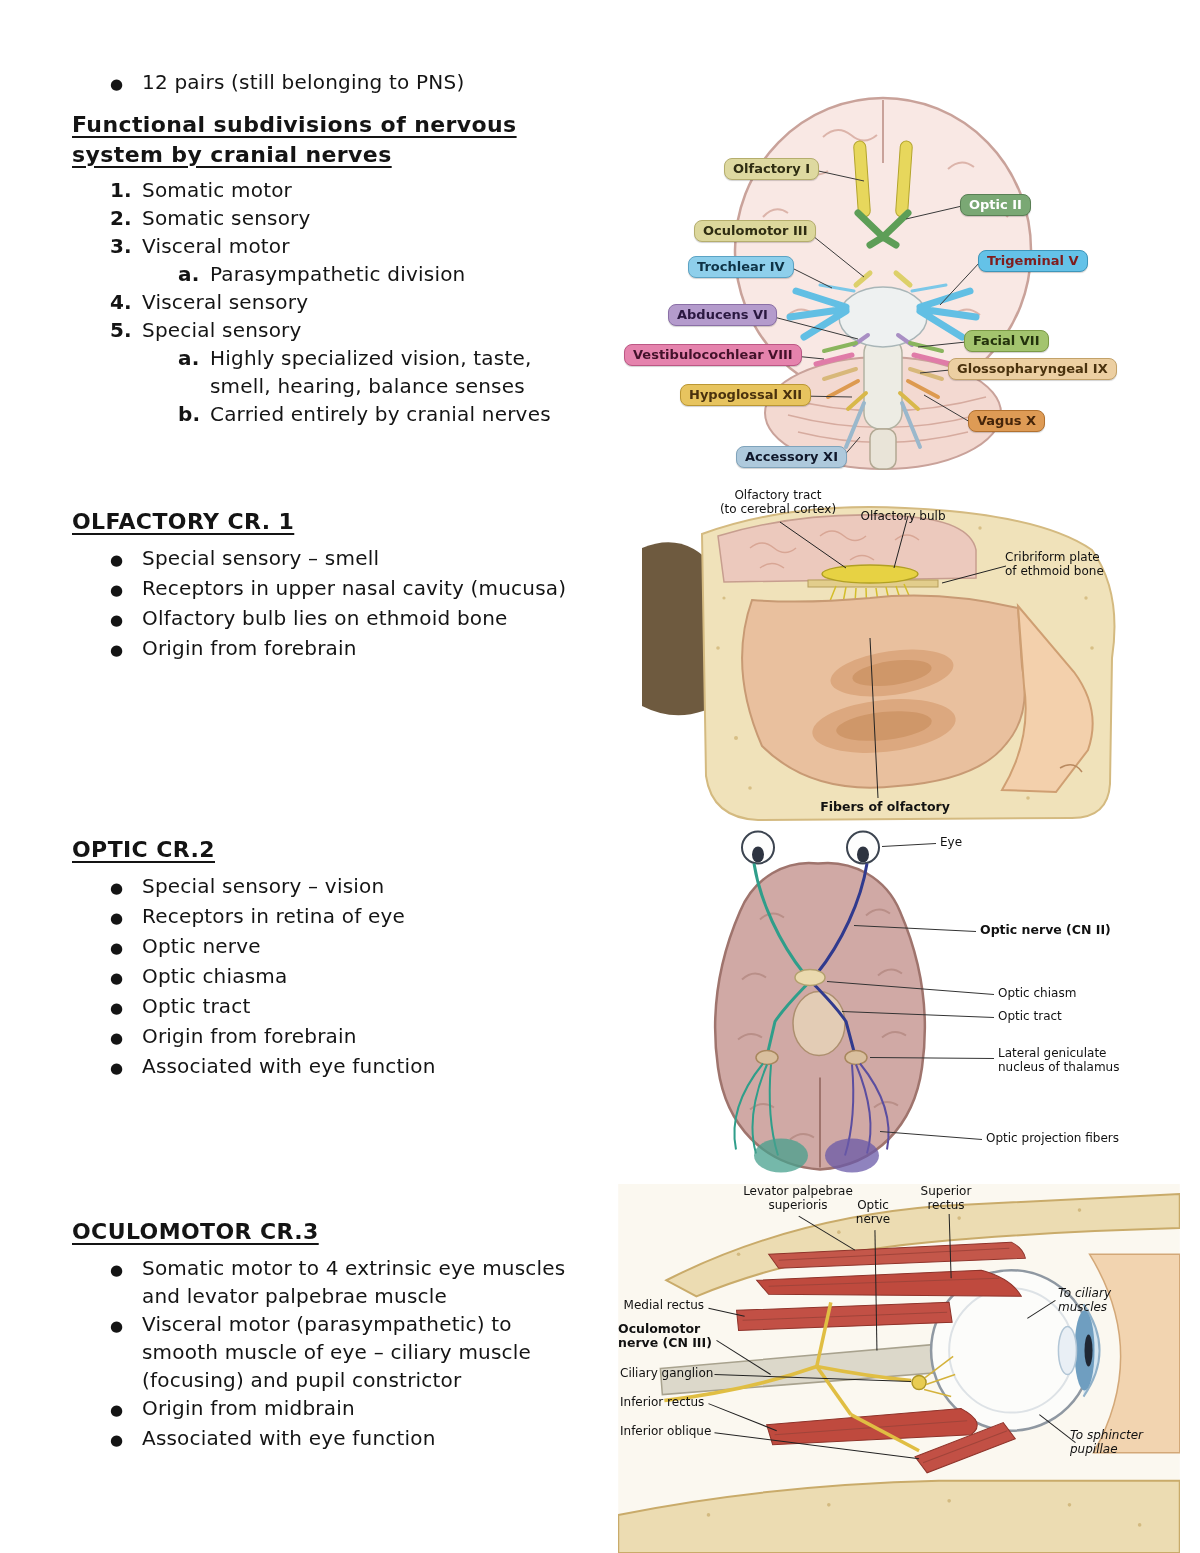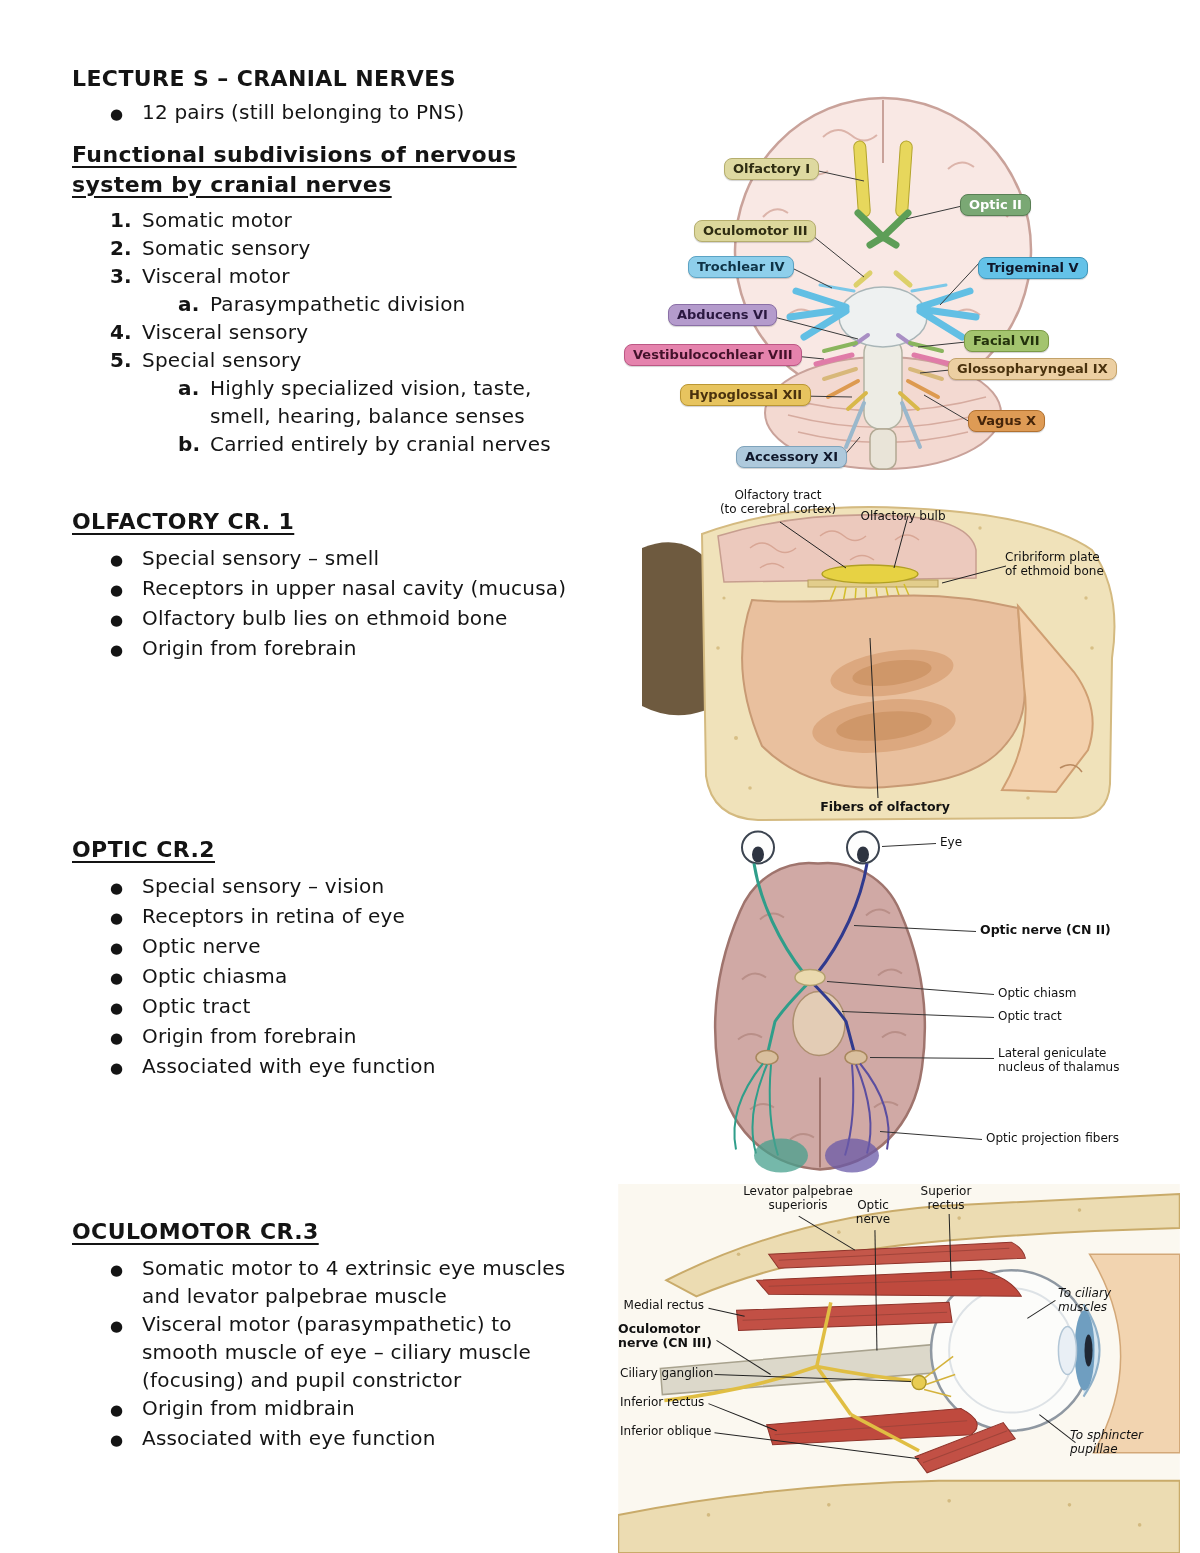--- a/index.html
+++ b/index.html
@@ -41,21 +41,20 @@
   .pin.c { text-align:center; }
   .pin.i { font-style:italic; }
   .pin.r { text-align:right; }
 </style>
 </head>
 <body>
 
 <div class="page">
 
   <section class="txt" style="left:72px; top:64px; width:560px;">
-    <div class="h1">LECTURE S – CRANIAL NERVES</div>
     <div class="bullet-row">
       <span class="blt">●</span>
       <span class="tx">12 pairs (still belonging to PNS)</span>
     </div>
     <div class="h2">Functional subdivisions of nervous
 system by cranial nerves</div>
     <div class="num-list">
       <div class="nrow lvl1">
           <span class="mk">1.</span>
           <span class="tx">Somatic motor</span>
@@ -145,21 +144,21 @@
         <line x1="332" y1="285" x2="302" y2="288"></line>
         <line x1="182" y1="311" x2="234" y2="312"></line>
         <line x1="352" y1="337" x2="306" y2="310"></line>
         <line x1="224" y1="373" x2="242" y2="352"></line>
       </g>
     </svg>
     <div class="nerve-tag" style="left: 106px; top: 74px; background-color: rgb(222, 217, 160); color: rgb(47, 45, 18); border-color: rgb(181, 174, 109);">Olfactory I</div>
     <div class="nerve-tag" style="left: 342px; top: 110px; background-color: rgb(122, 168, 116); color: rgb(255, 255, 255); border-color: rgb(89, 127, 84);">Optic II</div>
     <div class="nerve-tag" style="left: 76px; top: 136px; background-color: rgb(220, 215, 156); color: rgb(47, 45, 18); border-color: rgb(181, 174, 109);">Oculomotor III</div>
     <div class="nerve-tag" style="left: 70px; top: 172px; background-color: rgb(142, 207, 235); color: rgb(14, 51, 70); border-color: rgb(91, 163, 196);">Trochlear IV</div>
-    <div class="nerve-tag" style="left: 360px; top: 166px; background-color: rgb(100, 194, 232); color: #0f172a; border-color: rgb(62, 150, 186); margin-top: 7px;">Trigeminal V</div>
+    <div class="nerve-tag" style="left: 360px; top: 166px; background-color: rgb(100, 194, 232); color: #7f1d1d; border-color: rgb(62, 150, 186);">Trigeminal V</div>
     <div class="nerve-tag" style="left: 50px; top: 220px; background-color: rgb(180, 155, 204); color: rgb(42, 24, 64); border-color: rgb(138, 111, 166);">Abducens VI</div>
     <div class="nerve-tag" style="left: 346px; top: 246px; background-color: rgb(163, 196, 110); color: rgb(35, 50, 12); border-color: rgb(123, 154, 70);">Facial VII</div>
     <div class="nerve-tag" style="left: 6px; top: 260px; background-color: rgb(229, 131, 173); color: rgb(67, 17, 42); border-color: rgb(188, 87, 132);">Vestibulocochlear VIII</div>
     <div class="nerve-tag" style="left: 330px; top: 274px; background-color: rgb(236, 207, 162); color: rgb(74, 50, 14); border-color: rgb(195, 162, 105);">Glossopharyngeal IX</div>
     <div class="nerve-tag" style="left: 62px; top: 300px; background-color: rgb(231, 196, 95); color: rgb(74, 50, 14); border-color: rgb(187, 151, 51);">Hypoglossal XII</div>
     <div class="nerve-tag" style="left: 350px; top: 326px; background-color: rgb(222, 155, 85); color: rgb(69, 37, 10); border-color: rgb(178, 113, 47);">Vagus X</div>
     <div class="nerve-tag" style="left: 118px; top: 362px; background-color: rgb(174, 201, 220); color: #0f172a; border-color: rgb(127, 163, 187);">Accessory XI</div>
   </figure>
 
   <section class="txt" style="left:72px; top:508px; width:600px;">

